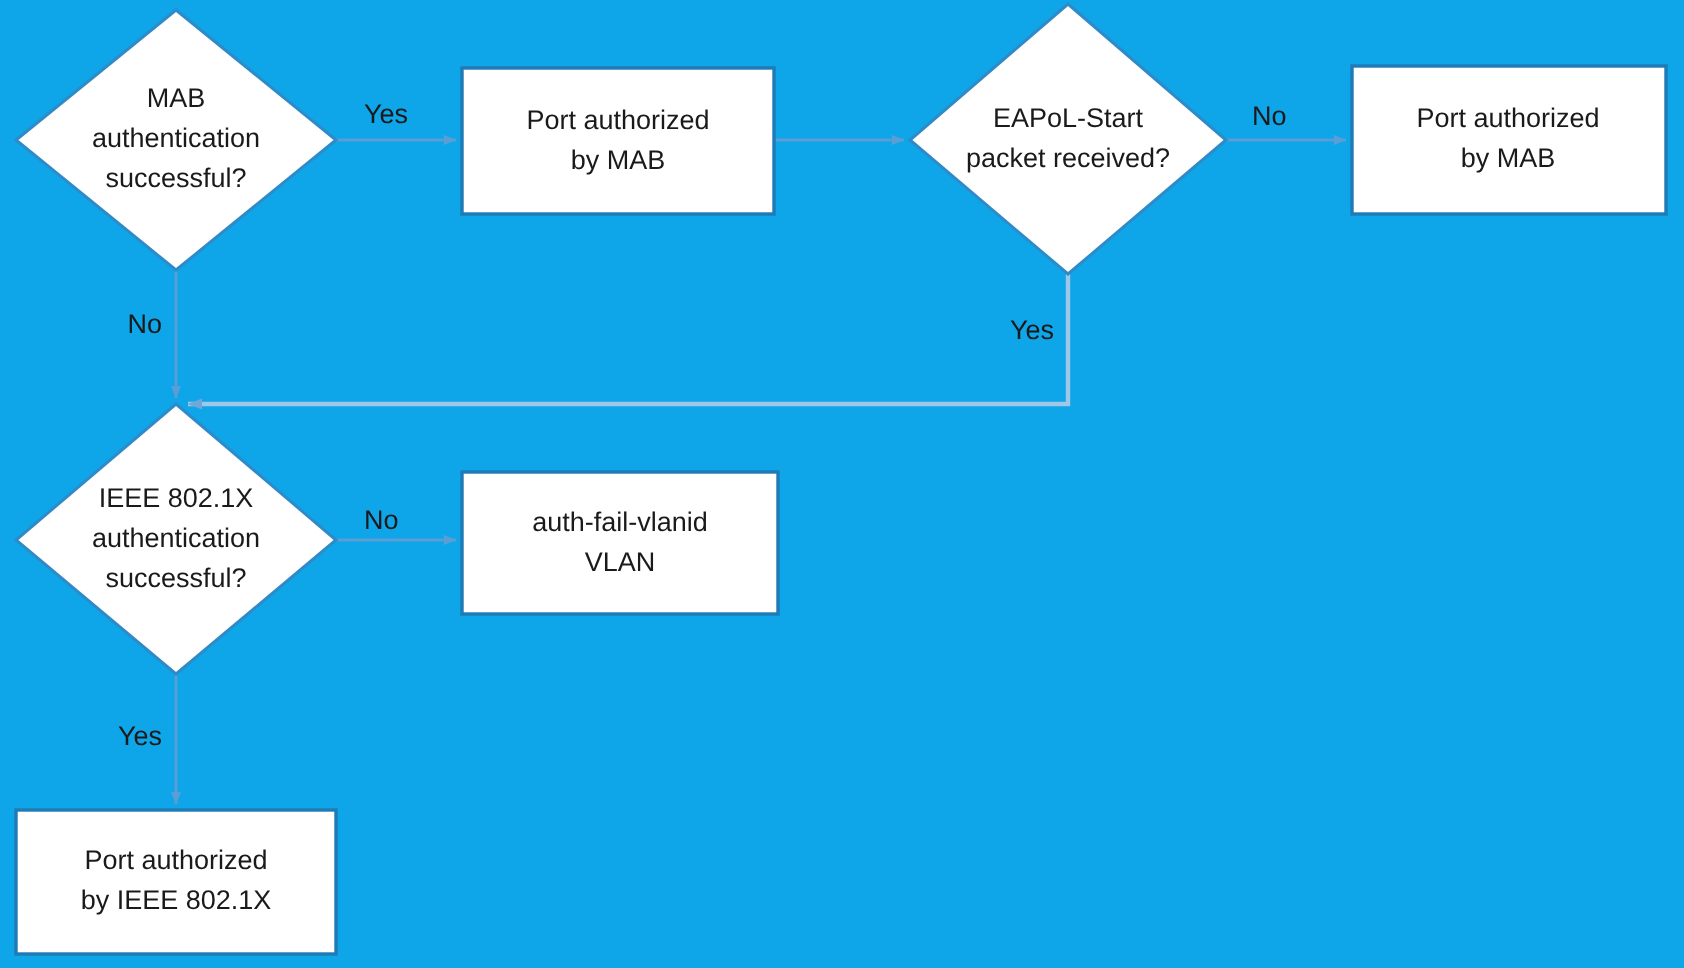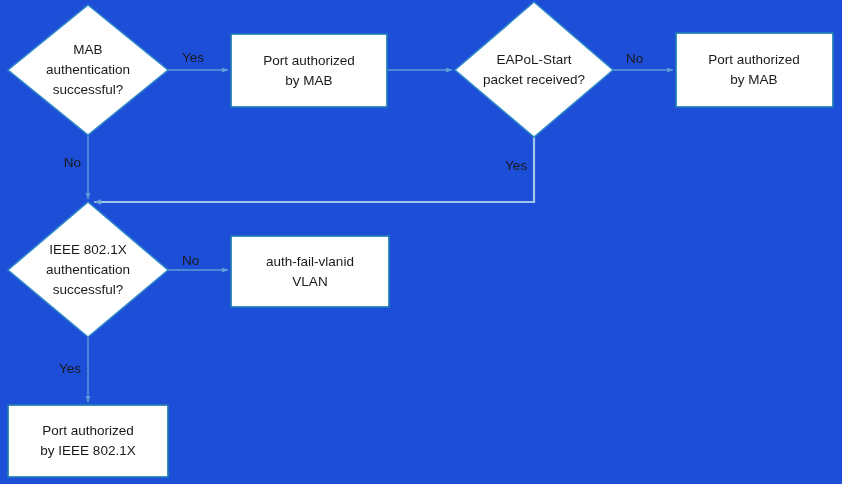--- a/index.html
+++ b/index.html
@@ -7,21 +7,21 @@
     padding: 0;
     background: #ffffff;
   }
   body {
     font-family: "Liberation Sans", sans-serif;
   }
   #canvas {
     position: relative;
     width: 842px;
     height: 484px;
-    background: #1d4ed8;
+    background: #0ea5e9;
     overflow: hidden;
   }
   #flow-svg {
     position: absolute;
     top: 0;
     left: 0;
     width: 842px;
     height: 484px;
   }
   .node-shape {

